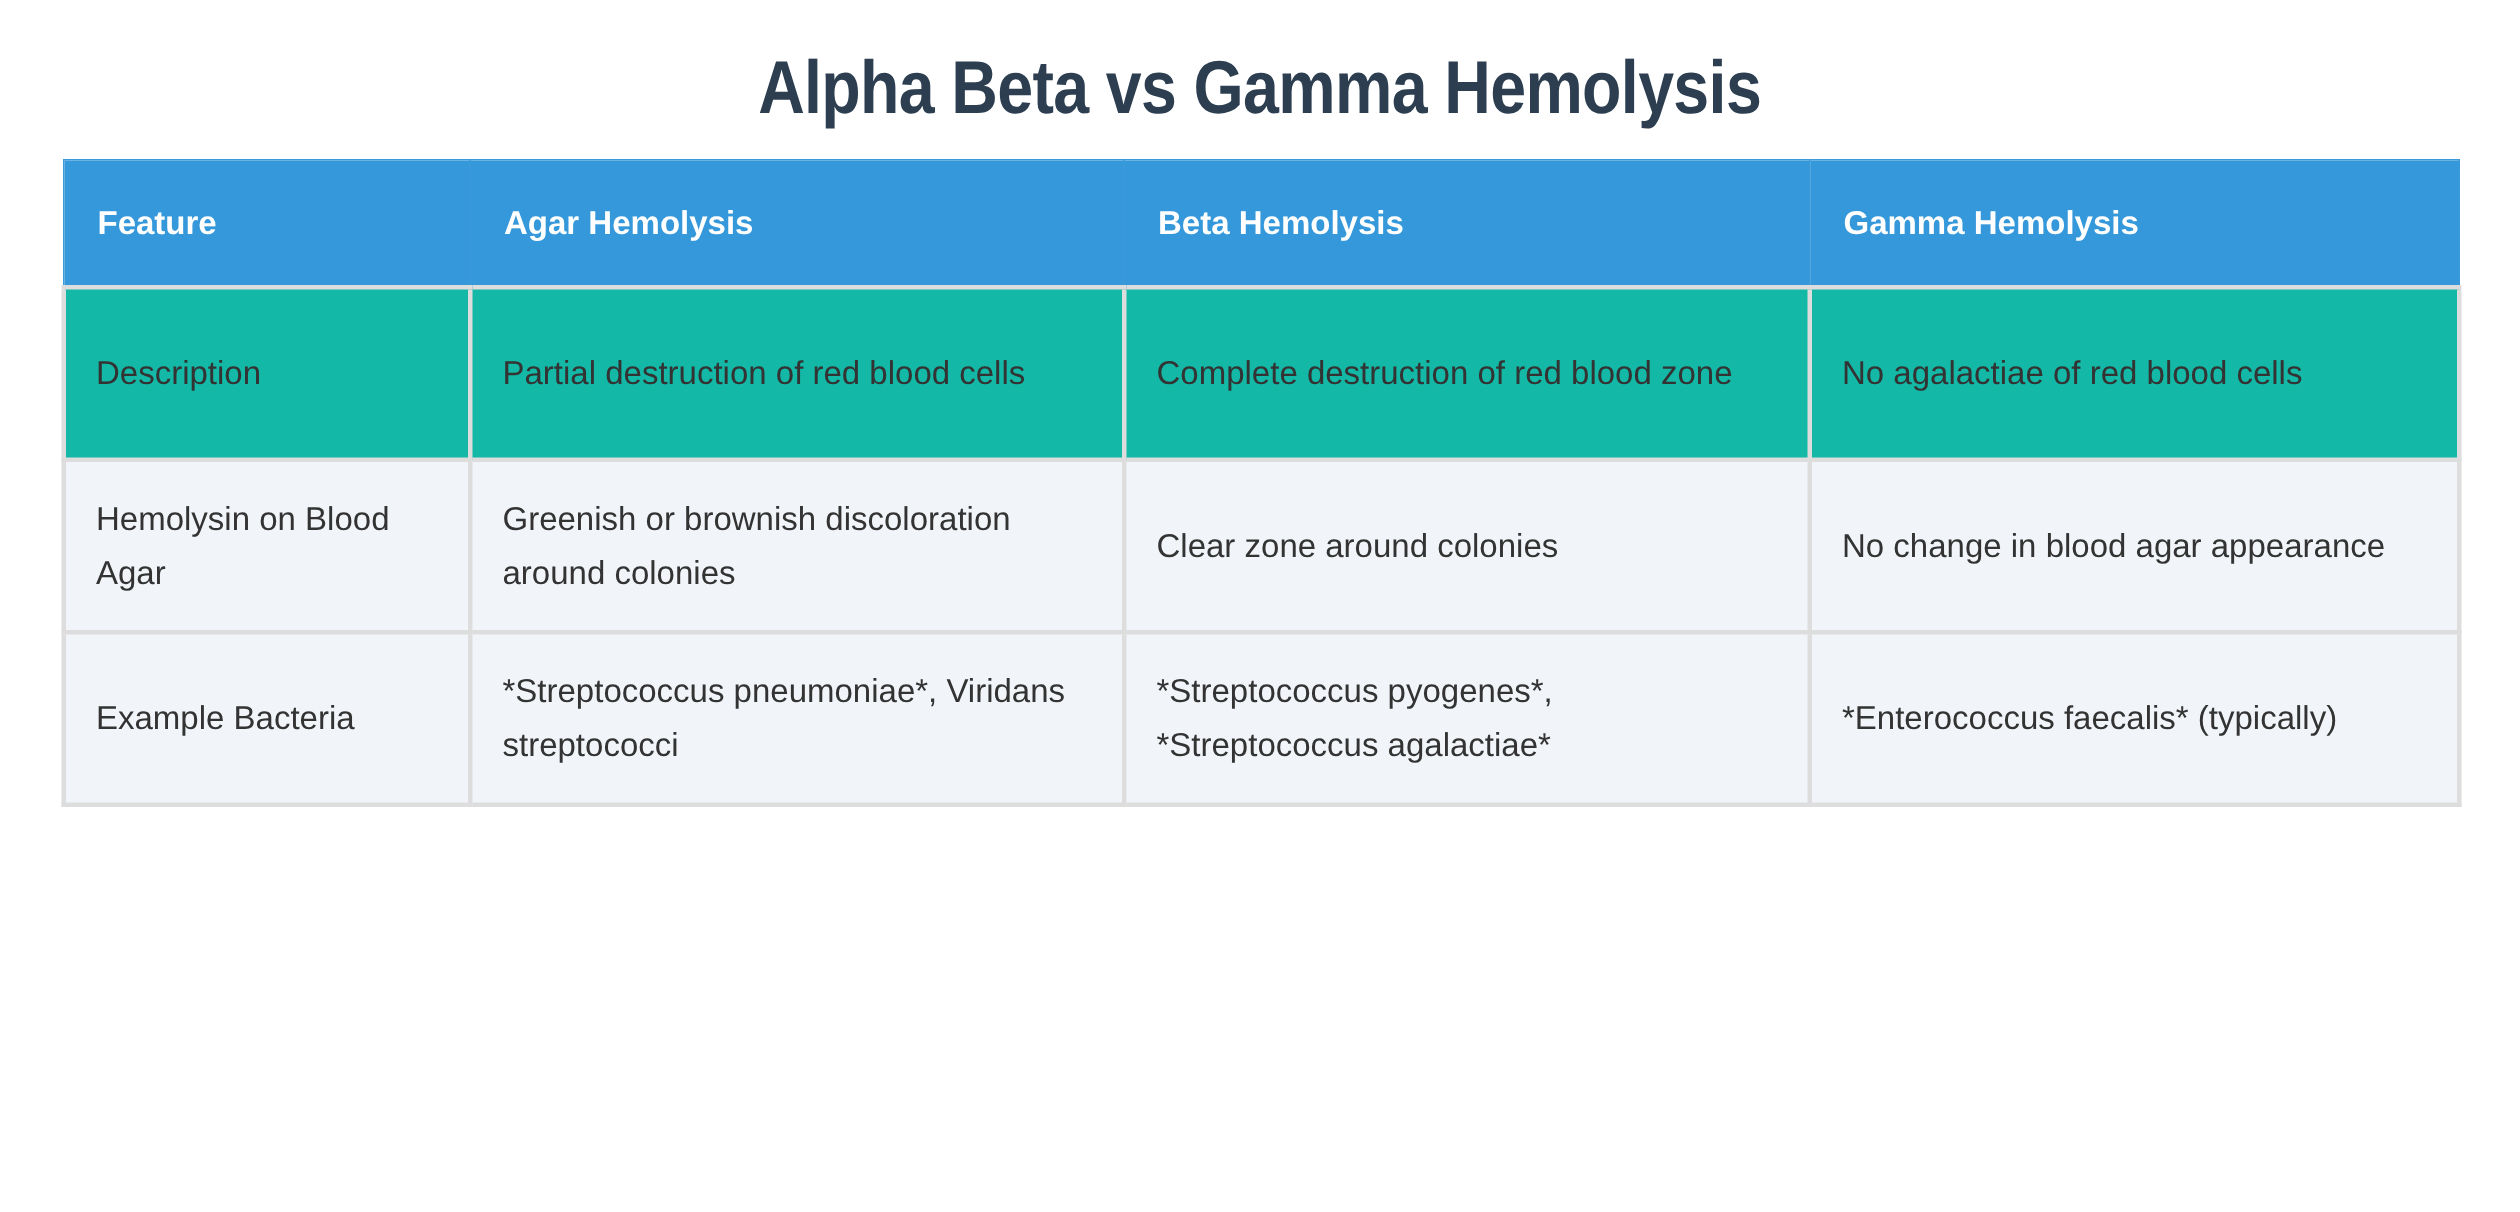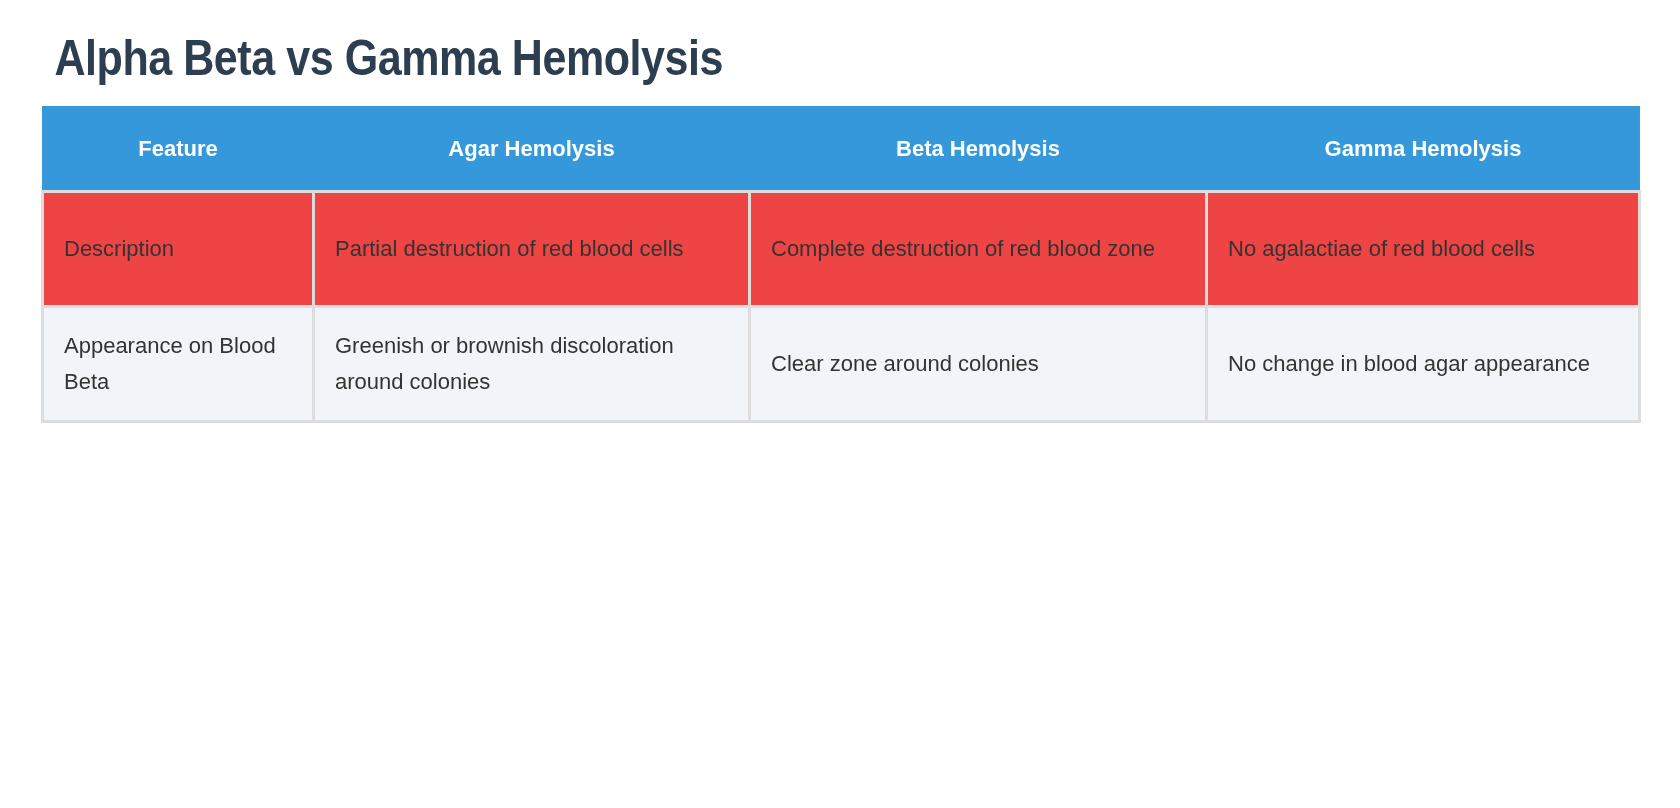--- a/index.html
+++ b/index.html
@@ -1,41 +1,41 @@
 <!DOCTYPE html>
 <html><head>
 <meta charset="utf-8">
 <style>
   html, body { margin: 0; padding: 0; background: #ffffff; }
   body { width: 1680px; height: 808px; position: relative; overflow: hidden; font-family: "Liberation Sans", sans-serif; }
   .title {
-    position: absolute; left: 0; top: 28px; width: 1680px; 
+    position: absolute; left: 0; top: 28px; width: 1680px; text-align: center;
     font-family: "Liberation Sans", sans-serif; font-weight: bold; font-size: 50px;
     color: #2c3e50; line-height: 60px; margin: 0;
   }
   .title span { display: inline-block; transform: scaleX(0.86); transform-origin: center; letter-spacing: -0.5px; }
   table.cmp {
     position: absolute; left: 41px; top: 106px; width: 1597px;
     border-collapse: collapse; table-layout: fixed;
   }
   table.cmp col.c1 { width: 271px; }
   table.cmp col.c2 { width: 436px; }
   table.cmp col.c3 { width: 457px; }
   table.cmp col.c4 { width: 433px; }
   table.cmp th {
     background: #3498db; color: #ffffff; font-weight: bold; font-size: 22px;
-    text-align: center; height: 85px; padding: 0 22px; box-sizing: border-box;
+    text-align: left; height: 85px; padding: 0 22px; box-sizing: border-box;
     border: 1px solid #3a9ad9; border-bottom: 3px solid #dddddd;
   }
   table.cmp td {
     font-size: 22px; color: #333333; line-height: 36px; padding: 0 20px;
     height: 115px; box-sizing: border-box; vertical-align: middle;
     border: 3px solid #dddddd;
   }
-  table.cmp tr.odd td { background: #ef4444; }
+  table.cmp tr.odd td { background: #14b8a6; }
   table.cmp tr.even td { background: #f1f4f9; }
 </style>
 </head>
 <body>
 
 <h1 class="title"><span>Alpha Beta vs Gamma Hemolysis</span></h1>
 
 <table class="cmp">
   <colgroup>
       <col class="c1">
@@ -52,19 +52,25 @@
     </tr>
   </thead>
   <tbody>
     <tr class="odd">
       <td>Description</td>
       <td>Partial destruction of red blood cells</td>
       <td>Complete destruction of red blood zone</td>
       <td>No agalactiae of red blood cells</td>
     </tr>
     <tr class="even">
-      <td>Appearance on Blood Beta</td>
+      <td>Hemolysin on Blood Agar</td>
       <td>Greenish or brownish discoloration around colonies</td>
       <td>Clear zone around colonies</td>
       <td>No change in blood agar appearance</td>
+    </tr>
+    <tr class="even">
+      <td>Example Bacteria</td>
+      <td>*Streptococcus pneumoniae*, Viridans streptococci</td>
+      <td>*Streptococcus pyogenes*, *Streptococcus agalactiae*</td>
+      <td>*Enterococcus faecalis* (typically)</td>
     </tr>
   </tbody>
 </table>
 
 </body></html>

